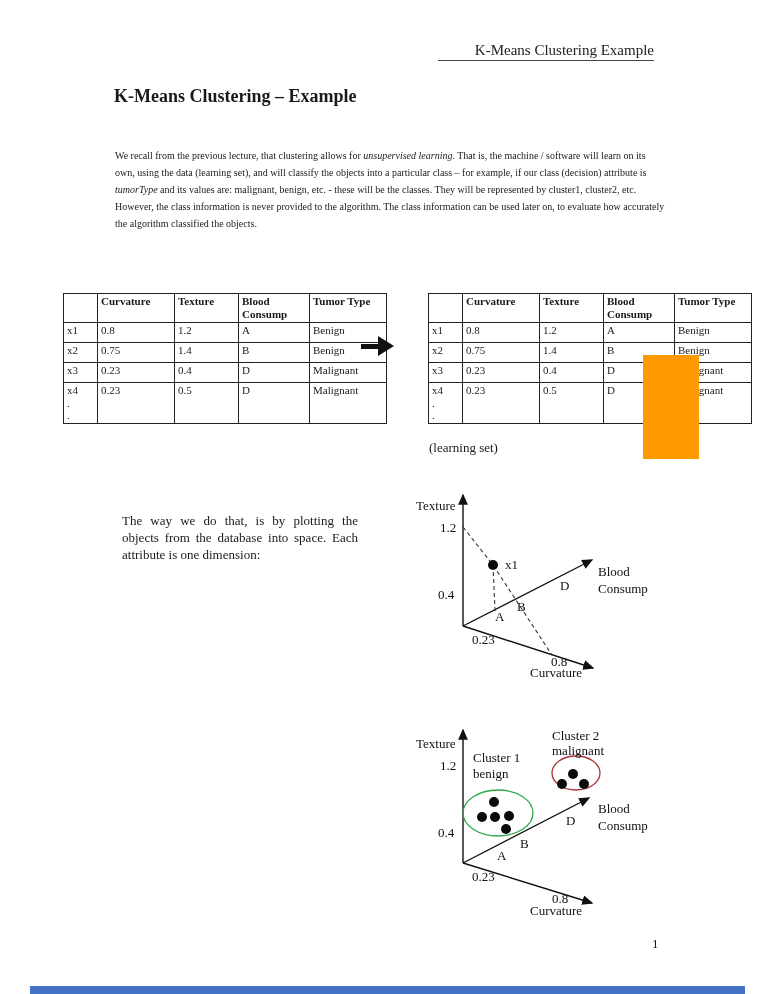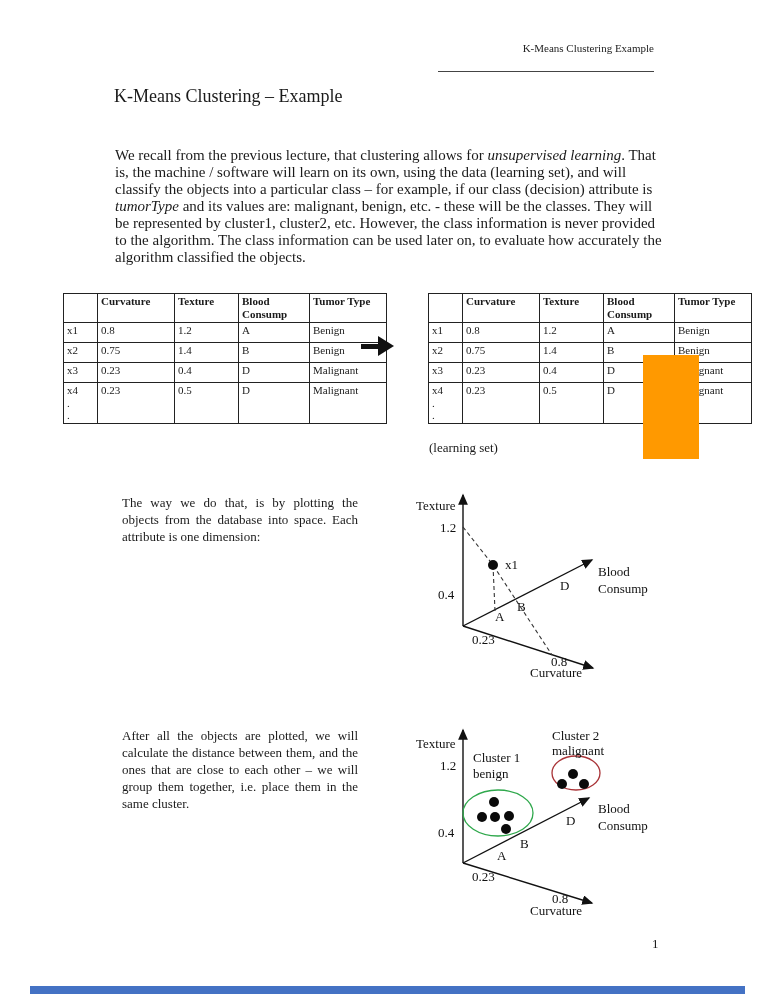--- a/index.html
+++ b/index.html
@@ -1,31 +1,31 @@
 <!DOCTYPE html>
 <html><head>
 <meta charset="utf-8">
 <style>
   html,body{margin:0;padding:0;background:#fff;}
   .page{position:relative;width:768px;height:994px;background:#ffffff;
         font-family:"Liberation Serif",serif;color:#1a1a1a;overflow:hidden;}
 
   .running-header{position:absolute;left:438px;top:42px;width:216px;
-        border-bottom:1px solid #444;text-align:right;font-size:11px;
-        padding-bottom:17px;color:#222;}
-
-  .title{position:absolute;left:114px;top:86px;font-size:18px;font-weight:normal;margin:0;}
+        border-bottom:1px solid #444;text-align:right;font-size:15px;
+        padding-bottom:1px;color:#222;}
+
+  .title{position:absolute;left:114px;top:86px;font-size:18px;font-weight:bold;margin:0;}
 
   .intro{position:absolute;left:115px;top:147px;width:550px;
-        font-size:15px;line-height:17px;margin:0;}
+        font-size:10px;line-height:17px;margin:0;}
   .intro i{font-style:italic;}
 
   .coltext{position:absolute;left:122px;width:236px;font-size:13px;
         line-height:17px;text-align:justify;margin:0;}
-  .p2{top:494px;}
+  .p2{top:512px;}
   .p3{top:727px;}
 
   .caption{position:absolute;left:429px;top:440px;font-size:13px;font-family:Liberation Serif, serif;}
   .pageno{position:absolute;left:652px;top:936px;font-size:13px;}
 
   .data-table{position:absolute;top:293px;border-collapse:collapse;
         table-layout:fixed;width:288px;}
   .t-left{left:63px;}
   .t-right{left:428px;}
   .data-table th,.data-table td{border:1px solid #222;font-size:11px;
@@ -180,21 +180,20 @@
     <text x="90" y="138">A</text>
     <text x="112" y="128">B</text>
     <text x="155" y="107">D</text>
     <text x="193" y="93">Blood</text>
     <text x="193" y="110">Consump</text>
     <text x="67" y="161">0.23</text>
     <text x="146" y="183">0.8</text>
     <text x="125" y="194">Curvature</text>
   </svg>
 
-  <p class="coltext p3">After all the objects are plotted, we will calculate the distance between them, and the ones that are close to each other – we will group them together, i.e. place them in the same cluster.</p>
 
   <svg class="diagram d2" width="270" height="215">
     <defs>
       <marker id="ah2" markerWidth="9" markerHeight="7" refX="7" refY="3.5" orient="auto">
         <path d="M0,0 L8,3.5 L0,7 z" fill="#111"></path>
       </marker>
     </defs>
     <line class="axis" x1="58" y1="150" x2="58" y2="17" marker-end="url(#ah2)"></line>
     <line class="axis" x1="58" y1="150" x2="184" y2="85" marker-end="url(#ah2)"></line>
     <line class="axis" x1="58" y1="150" x2="187" y2="190" marker-end="url(#ah2)"></line>

